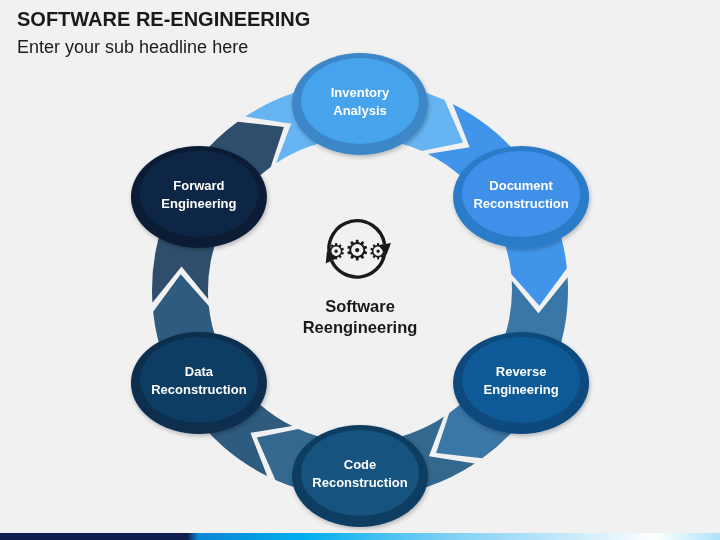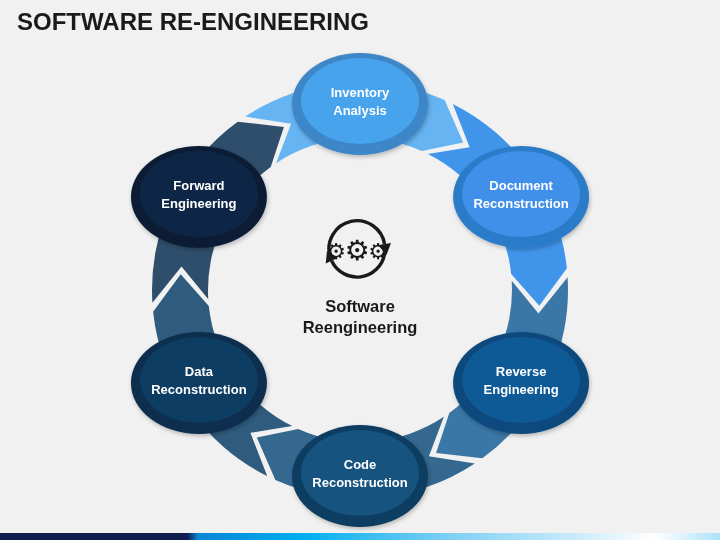--- a/index.html
+++ b/index.html
@@ -6,21 +6,21 @@
   .slide{
     position:relative;
     width:720px;height:540px;
     background:#F1F1F2;
     overflow:hidden;
     font-family:"Liberation Sans",sans-serif;
   }
   .header{position:absolute;left:17px;top:8px;z-index:3;}
   .title{
     margin:0;
-    font-size:24px;
+    font-size:20px;
     font-weight:700;
     color:#1a1a1a;
     letter-spacing:0px;
   }
   .subtitle{
     margin:6px 0 0 0;
     font-size:18px;
     font-weight:400;
     color:#1c1c1c;
   }
@@ -28,20 +28,21 @@
   .footer-bar{
     position:absolute;left:0;bottom:0;width:720px;height:7px;z-index:4;
   }
 </style>
 </head>
 <body>
 
 <div class="slide">
   <div class="header">
     <h1 class="title">SOFTWARE RE-ENGINEERING</h1>
+    <div class="subtitle">Enter your sub headline here</div>
   </div>
 
   <svg id="diagram-svg" class="diagram-svg" width="720" height="540" viewBox="0 0 720 540">
       <defs>
         <filter id="soft" x="-20%" y="-20%" width="140%" height="140%">
           <feDropShadow dx="1" dy="2" stdDeviation="2" flood-color="#000000" flood-opacity="0.25"></feDropShadow>
         </filter>
       </defs>
       <path d="M 245.2 116.6 A 208 208 0 0 1 444.6 100.0 L 463.2 142.6 L 421.8 151.1 A 152 152 0 0 0 276.1 163.2 L 291.1 123.7 Z" fill="#66B4F2"></path>
       <path d="M 452.8 103.9 A 208 208 0 0 1 566.9 268.3 L 539.3 305.7 L 511.2 274.1 A 152 152 0 0 0 427.8 154.0 L 469.6 147.2 Z" fill="#4095EB"></path>

